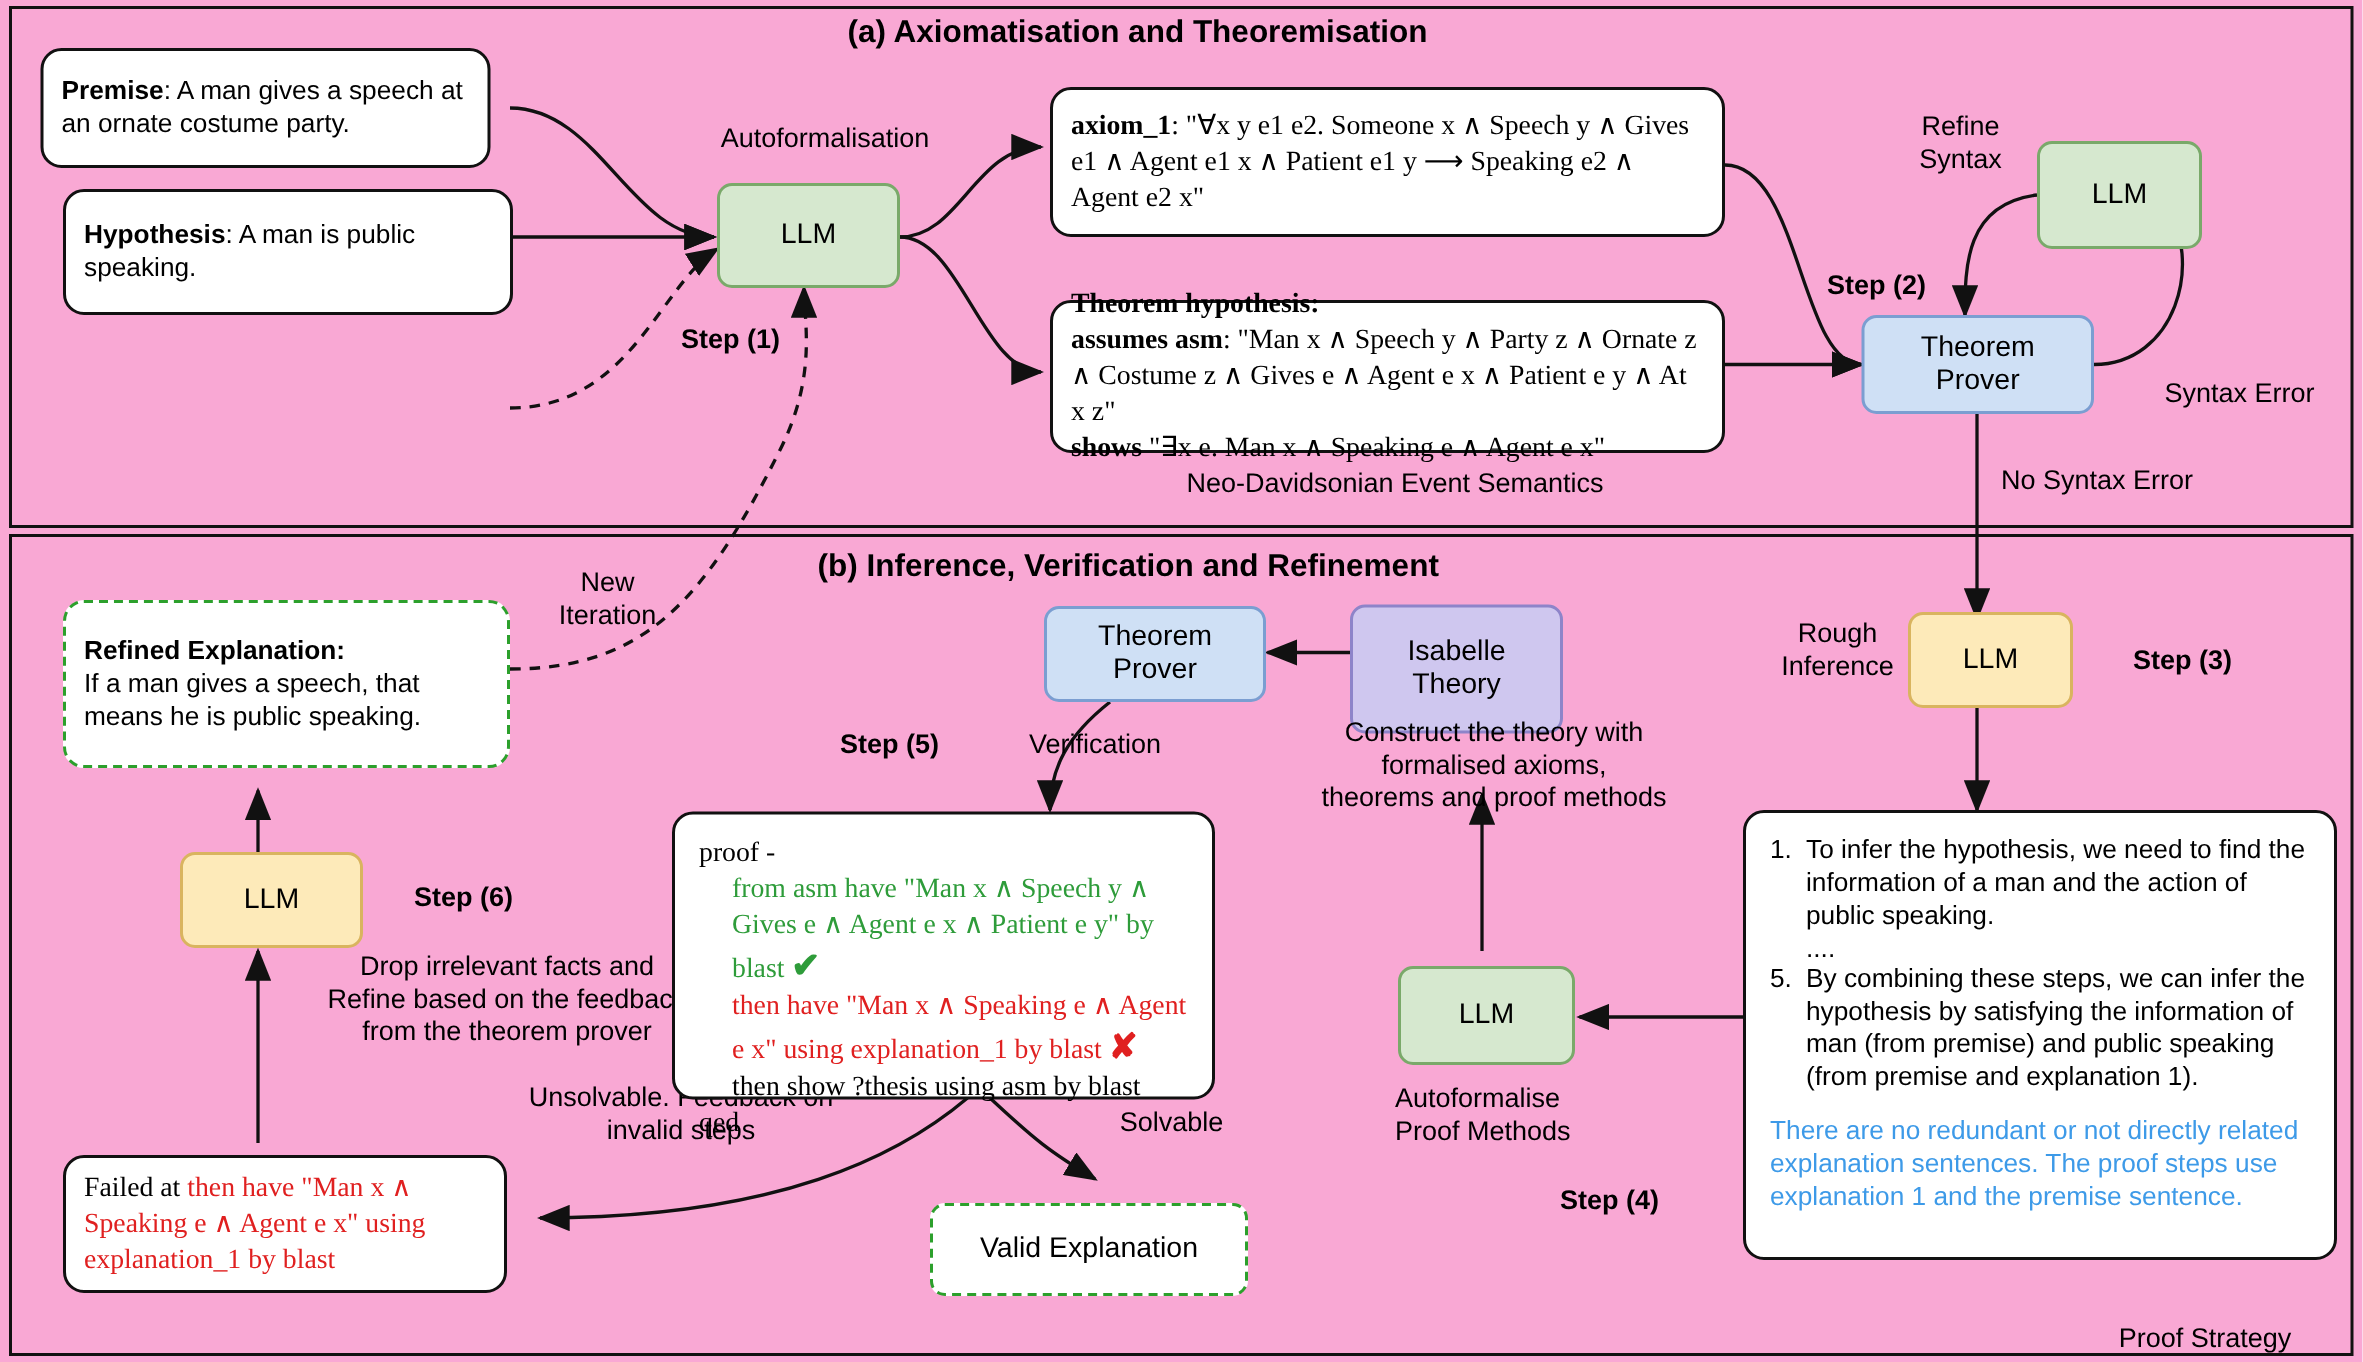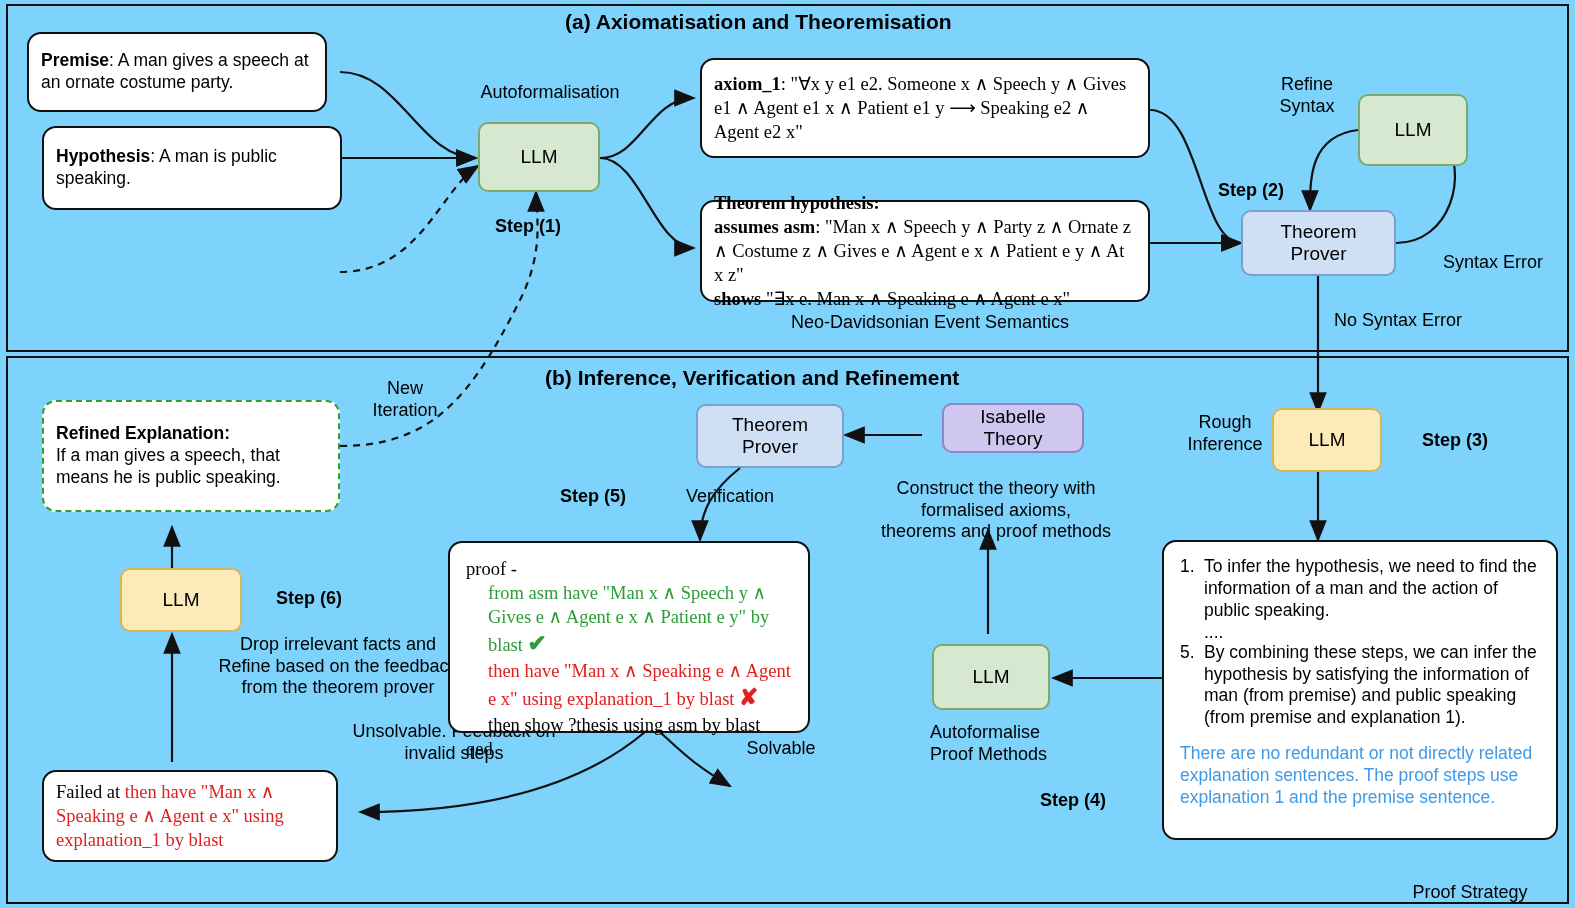--- a/index.html
+++ b/index.html
@@ -1,17 +1,17 @@
 <!DOCTYPE html>
 <html><head>
 <meta charset="utf-8">
 <style>
   html,body{margin:0;padding:0;background:#fff;}
   body{font-family:"Liberation Sans", sans-serif;}
-  #page{position:relative;width:1575px;height:908px;background:#7dd3fc;overflow:hidden;}
+  #page{position:relative;width:1575px;height:908px;background:#f9a8d4;overflow:hidden;}
   .frame{position:absolute;border:2px solid #111;box-sizing:border-box;}
   .panel-title{position:absolute;font-weight:bold;font-size:21px;color:#000;text-align:center;white-space:nowrap;}
   .box{position:absolute;box-sizing:border-box;border:2px solid #111;border-radius:14px;background:#fff;
        display:flex;align-items:center;padding:8px 12px;}
   .box.center{justify-content:center;text-align:center;}
   .node{position:absolute;box-sizing:border-box;border-radius:10px;border:2px solid;
         display:flex;align-items:center;justify-content:center;text-align:center;
         font-size:19px;line-height:1.15;color:#000;}
   .node.green{background:#d6e8cf;border-color:#7aa96a;}
   .node.blue{background:#cfe0f5;border-color:#7b9ed1;}
@@ -97,21 +97,21 @@
     <div class="txt"><b>Premise</b><span>: A man gives a speech at an ornate costume party.</span></div>
   </div>
 
   <div class="box" style="left:42px;top:126px;width:300px;height:84px;">
     <div class="txt"><b>Hypothesis</b><span>: A man is public speaking.</span></div>
   </div>
 
 
   <div class="lbl" style="left:450px;top:82px;width:200px;">Autoformalisation</div>
   <div class="node green" style="left:478px;top:122px;width:122px;height:70px;">LLM</div>
-  <div class="lbl bold" style="left:473px;top:216px;width:110px;">Step (1)</div>
+  <div class="lbl bold" style="left:432px;top:216px;width:110px;">Step (1)</div>
 
   <div class="box" style="left:700px;top:58px;width:450px;height:100px;">
     <div class="serif"><b>axiom_1</b><span>: "∀x y e1 e2. Someone x ∧ Speech y ∧ Gives e1 ∧ Agent e1 x ∧ Patient e1 y ⟶ Speaking e2 ∧ Agent e2 x"</span></div>
   </div>
 
   <div class="box" style="left:700px;top:200px;width:450px;height:102px;">
     <div class="serif">
       <b>Theorem hypothesis:</b><br>
       <b>assumes asm</b><span>: "Man x ∧ Speech y ∧ Party z ∧ Ornate z ∧ Costume z ∧ Gives e ∧ Agent e x ∧ Patient e y ∧ At x z"</span><br>
       <b>shows</b><span> "∃x e. Man x ∧ Speaking e ∧ Agent e x"</span>
@@ -151,21 +151,21 @@
   </div>
 
   <div class="lbl" style="left:334px;top:721px;width:240px;">Unsolvable. Feedback on
 invalid steps</div>
 
   <div class="node blue" style="left:696px;top:404px;width:148px;height:64px;white-space:pre-line;">Theorem
 Prover</div>
   <div class="lbl bold" style="left:538px;top:486px;width:110px;">Step (5)</div>
   <div class="lbl" style="left:660px;top:486px;width:140px;">Verification</div>
 
-  <div class="node purple" style="left:942px;top:403px;width:142px;height:50px;white-space:pre-line;">Isabelle
+  <div class="node purple" style="left:900px;top:403px;width:142px;height:86px;white-space:pre-line;">Isabelle
 Theory</div>
   <div class="lbl" style="left:876px;top:478px;width:240px;">Construct the theory with
 formalised axioms,
 theorems and proof methods</div>
 
   <div class="node green" style="left:932px;top:644px;width:118px;height:66px;">LLM</div>
   <div class="lbl" style="left:930px;top:722px;width:150px;text-align:left;">Autoformalise
 Proof Methods</div>
   <div class="lbl bold" style="left:1018px;top:790px;width:110px;">Step (4)</div>
 
@@ -180,20 +180,23 @@
         <span class="red-t">then have "Man x ∧ Speaking e ∧ Agent e x" using explanation_1 by blast</span>
         <span class="red-t" style="font-size:23px;font-weight:bold;">✘</span>
       </div>
       <div style="padding-left:22px;">then show ?thesis using asm by blast</div>
       <div>qed</div>
     </div>
   </div>
 
   <div class="lbl" style="left:716px;top:738px;width:130px;">Solvable</div>
 
+  <div class="box dash-green center" style="left:620px;top:802px;width:212px;height:62px;border-radius:10px;">
+    <div class="txt" style="font-size:19px;">Valid Explanation</div>
+  </div>
 
   <div class="lbl" style="left:1170px;top:412px;width:110px;">Rough
 Inference</div>
   <div class="node yellow" style="left:1272px;top:408px;width:110px;height:64px;">LLM</div>
   <div class="lbl bold" style="left:1400px;top:430px;width:110px;">Step (3)</div>
 
   <div class="box" style="left:1162px;top:540px;width:396px;height:300px;align-items:flex-start;padding:14px 16px;">
     <div style="width:100%;">
       <ul class="ol">
         <li>

